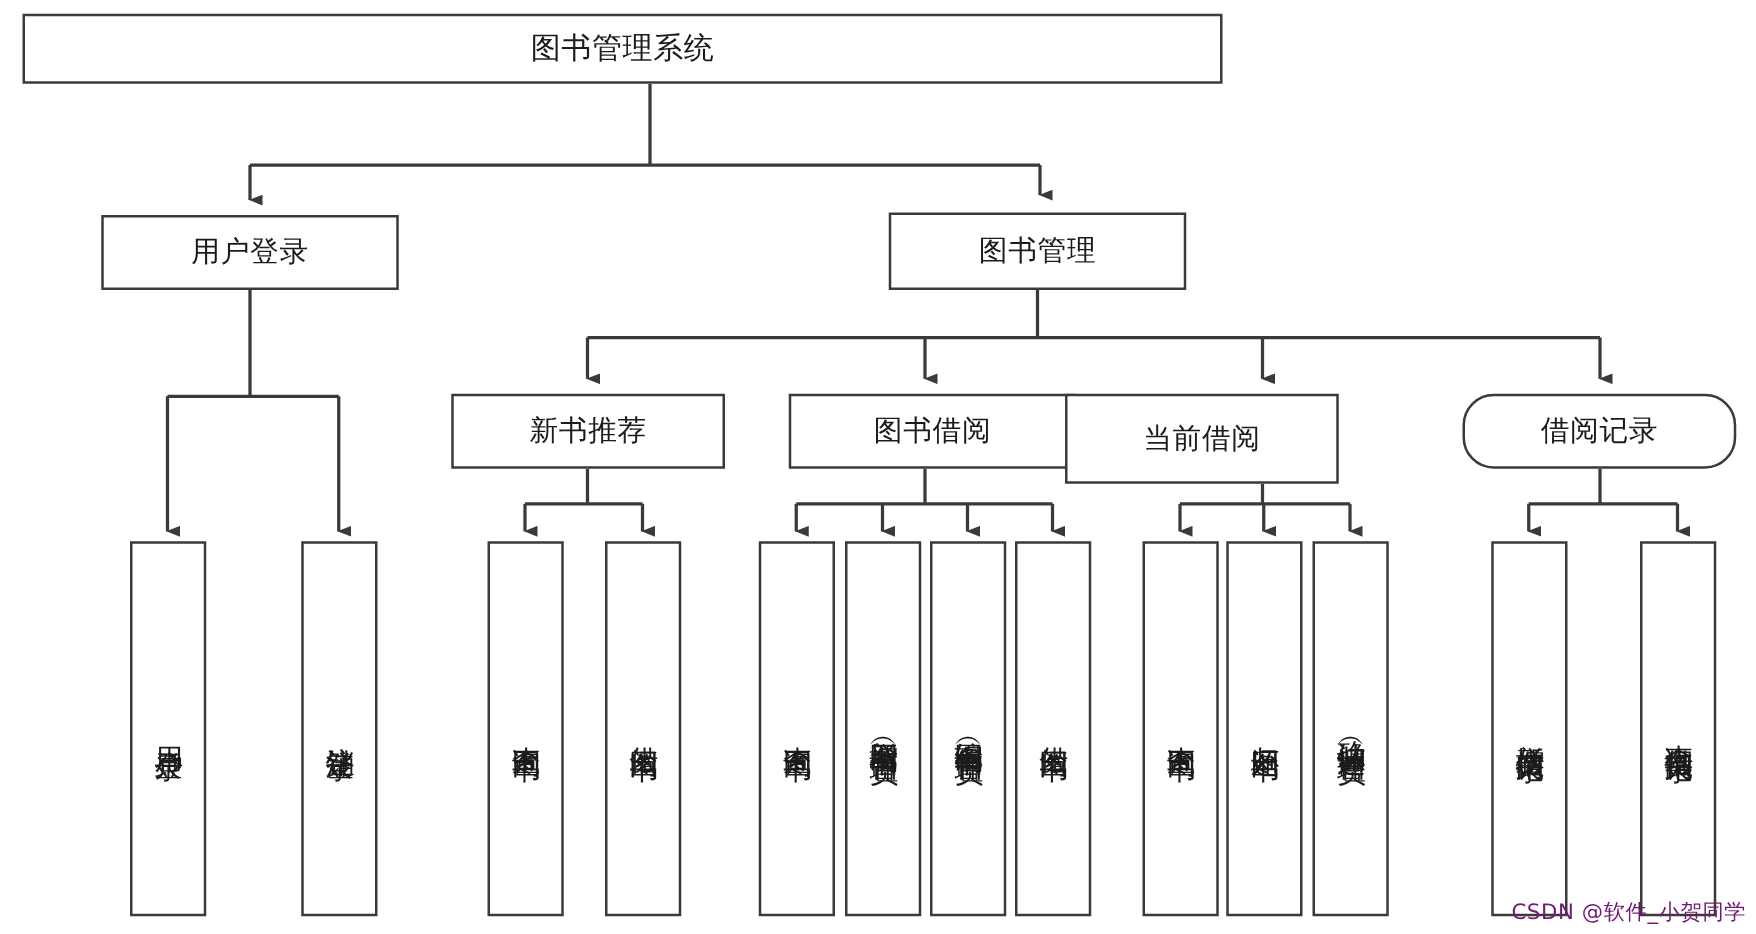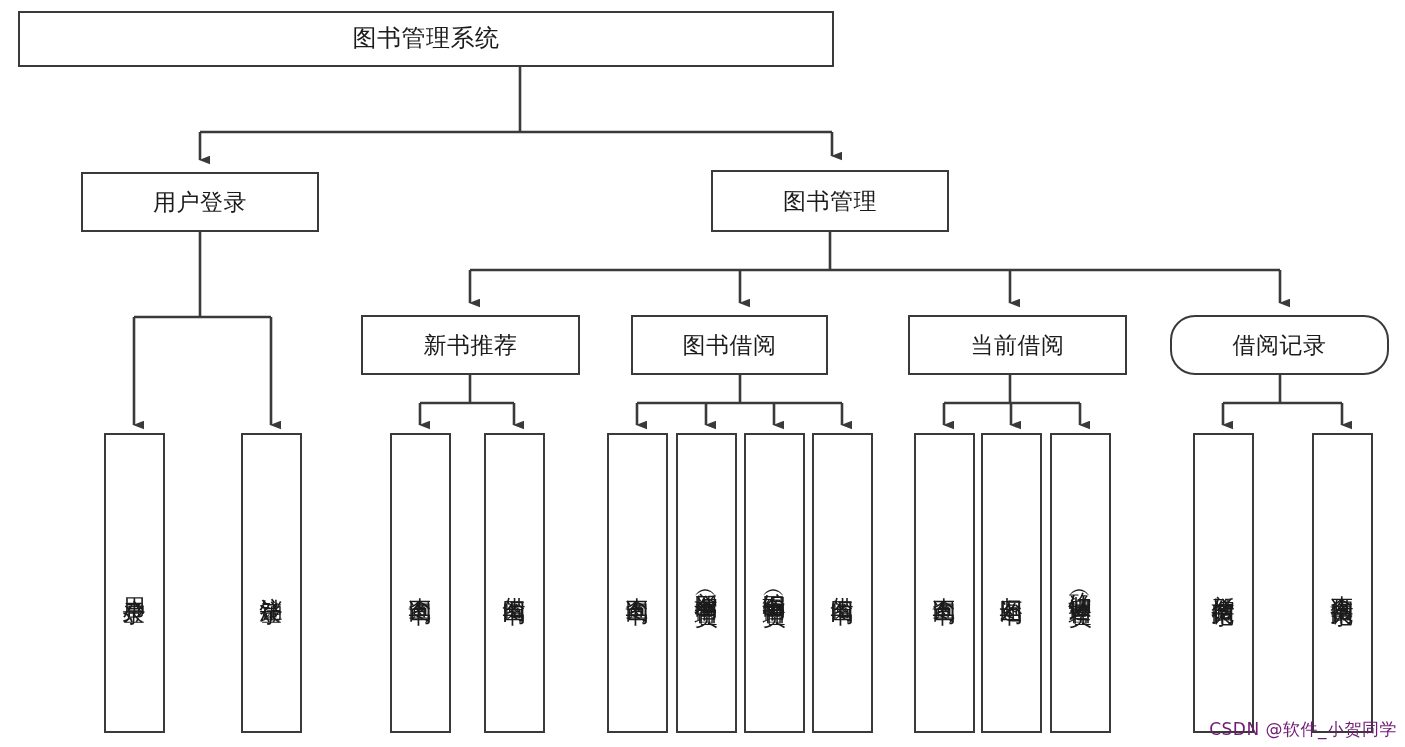--- a/index.html
+++ b/index.html
@@ -122,41 +122,41 @@
       <path d="M 1011 403 L 1011 425" marker-end="url(#arrowhead)"></path>
       <path d="M 1080 403 L 1080 425" marker-end="url(#arrowhead)"></path>
 
       <path d="M 1280 375 L 1280 403"></path>
       <path d="M 1223 403 L 1342 403"></path>
       <path d="M 1223 403 L 1223 425" marker-end="url(#arrowhead)"></path>
       <path d="M 1342 403 L 1342 425" marker-end="url(#arrowhead)"></path>
     </g>
   </svg>
 
-  <div class="node horiz root" style="left:18px; top:11px; width:816px; height:56px;">
+  <div class="node horiz root" style="left:18px; top:11px; width:960px; height:56px;">
     <span class="label">图书管理系统</span>
   </div>
 
   <div class="node horiz" style="left:81px; top:172px; width:238px; height:60px;">
     <span class="label">用户登录</span>
   </div>
 
   <div class="node horiz" style="left:361px; top:315px; width:219px; height:60px;">
     <span class="label">新书推荐</span>
   </div>
 
   <div class="node horiz" style="left:711px; top:170px; width:238px; height:62px;">
     <span class="label">图书管理</span>
   </div>
 
-  <div class="node horiz" style="left:631px; top:315px; width:197px; height:60px;align-items:center;">
+  <div class="node horiz" style="left:631px; top:315px; width:230px; height:60px;align-items:center;">
     <span class="label">图书借阅</span>
   </div>
 
-  <div class="node horiz" style="left:908px; top:315px; width:219px; height:60px;">
+  <div class="node horiz" style="left:852px; top:315px; width:219px; height:72px;">
     <span class="label">当前借阅</span>
   </div>
 
   <div class="node horiz" style="left:1170px; top:315px; width:219px; height:60px;border-radius:25px;">
     <span class="label">借阅记录</span>
   </div>
 
   <div class="node vert" style="left:104px; top:433px; width:61px; height:300px;">
     <span class="label">用户登录</span>
   </div>

